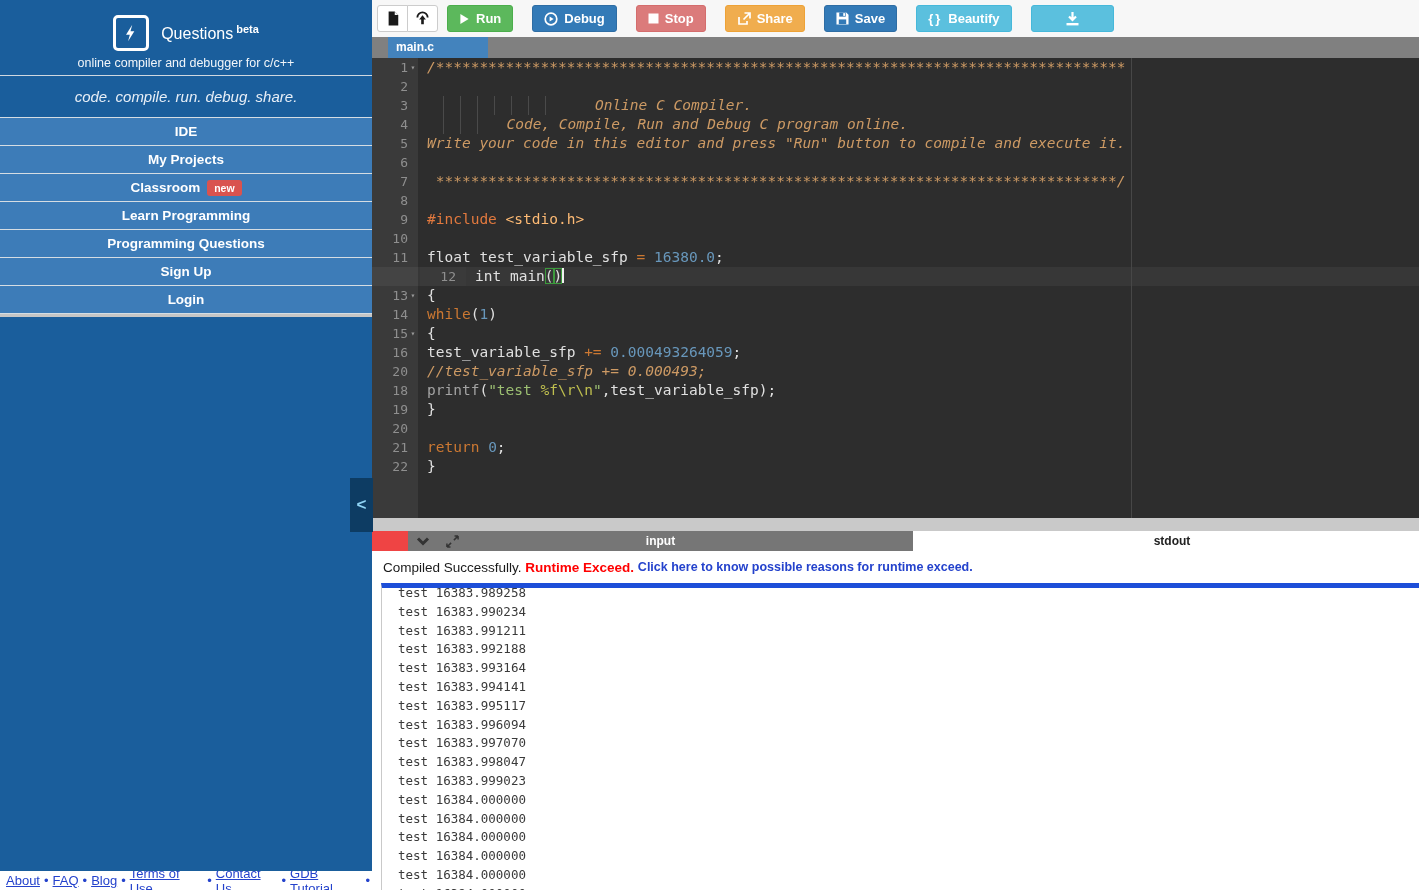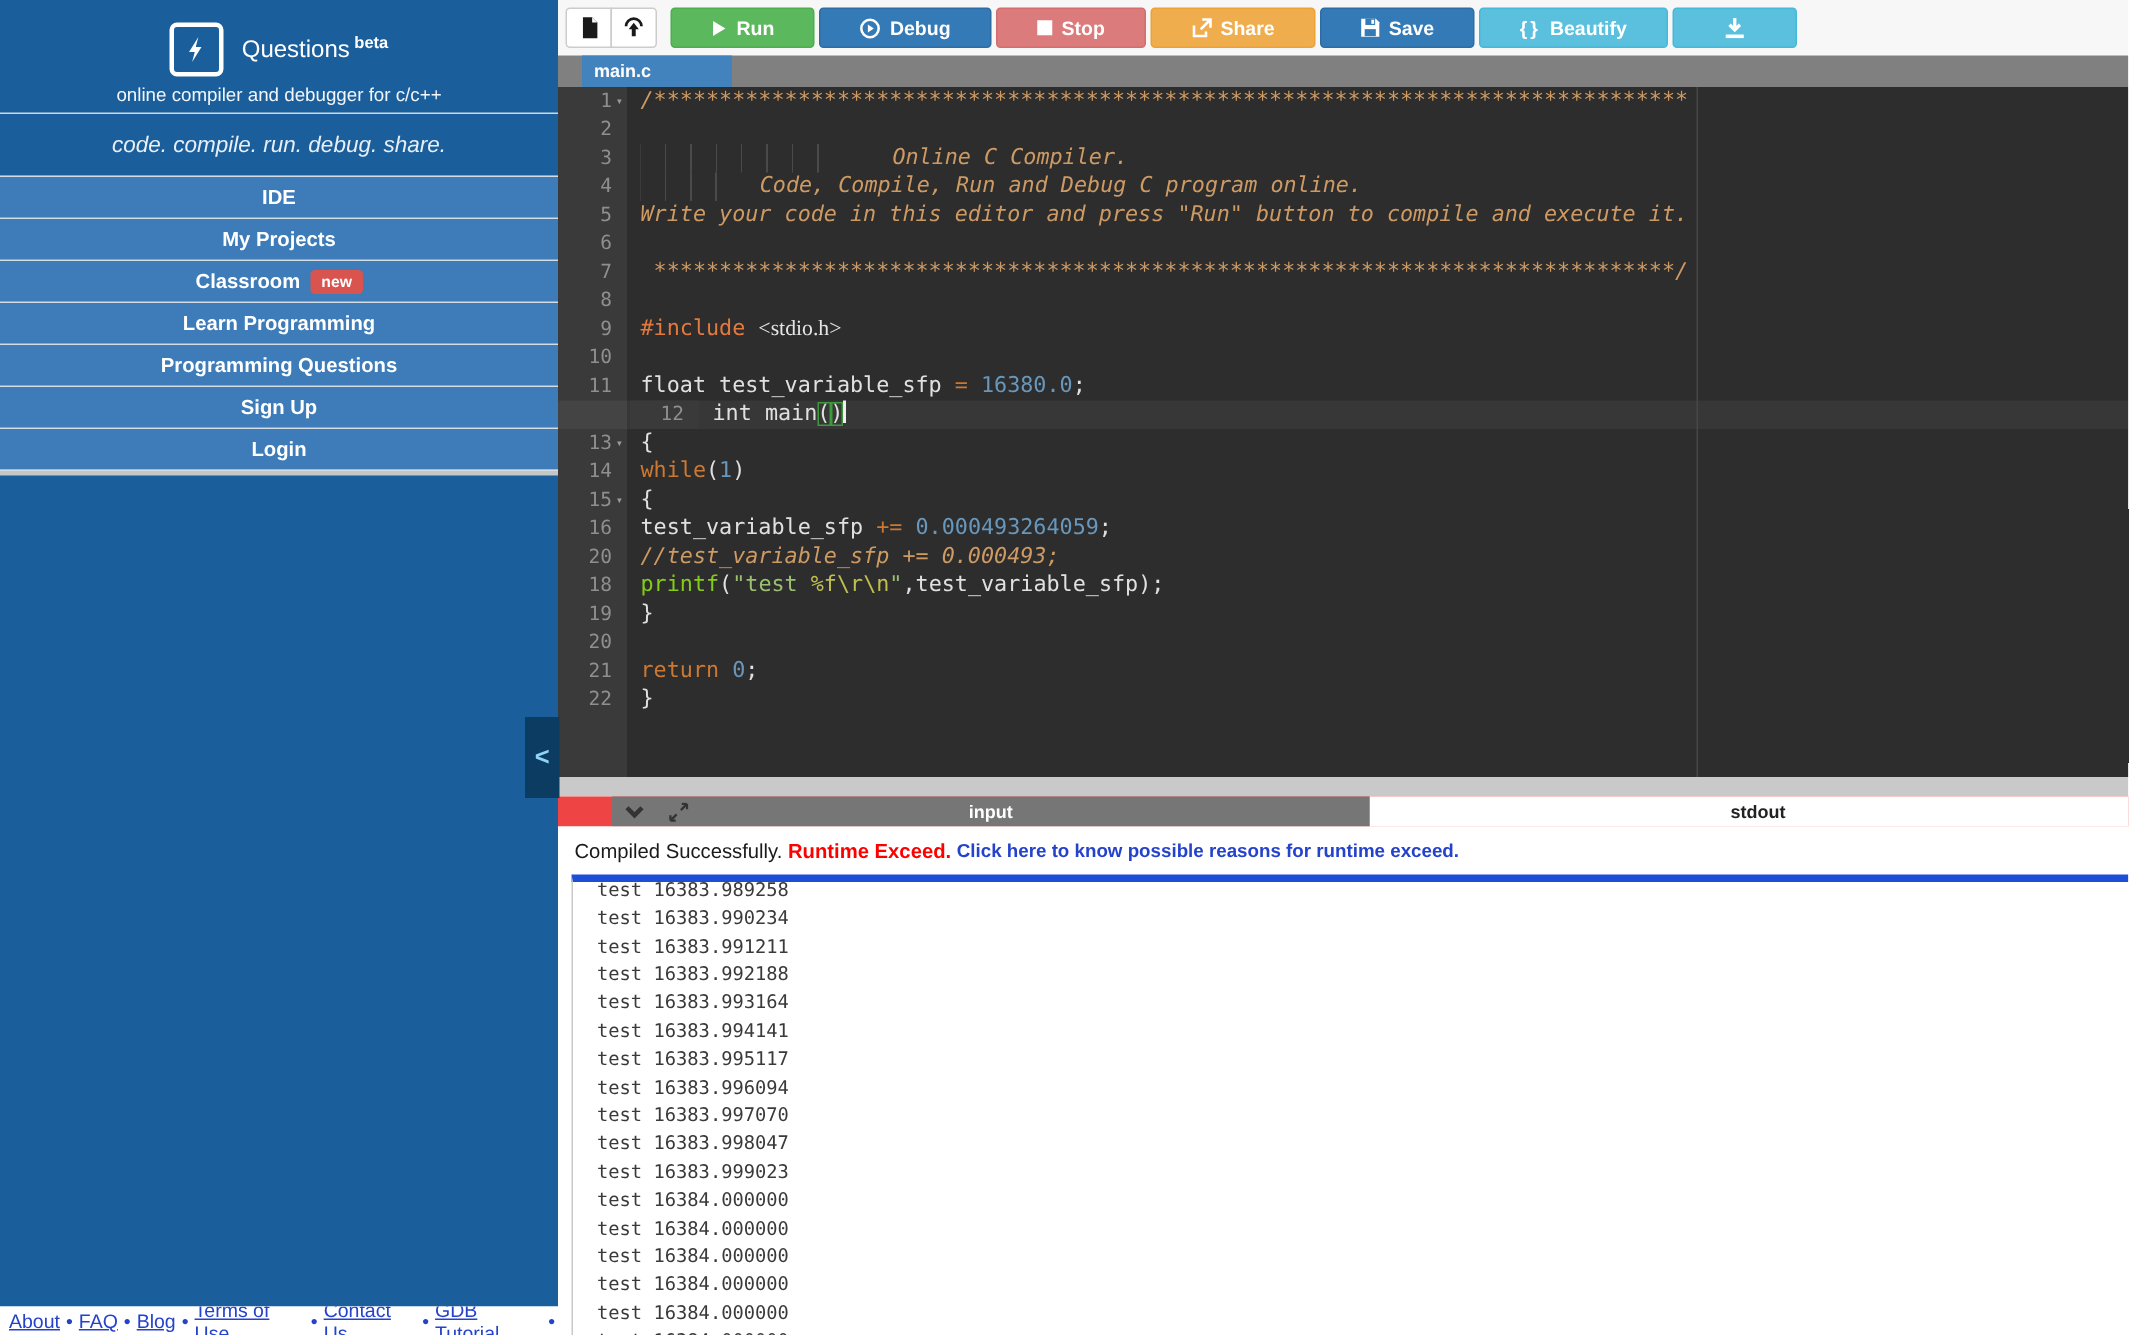--- a/index.html
+++ b/index.html
@@ -22,21 +22,21 @@
   .badge-new { background:#d9534f; color:#fff; font-size:10.5px; font-weight:bold; padding:2px 7px; border-radius:3px; margin-left:7px; }
   .menu-sep { height:4px; background:#c6c6c6; border-top:1px solid #d5dde3; }
 
   
   .handle { position:absolute; left:350px; top:478px; width:23px; height:54px; background:#0d3c63; z-index:6; display:flex; align-items:center; justify-content:center; cursor:pointer; }
   .handle span { color:#8fd4f5; font-size:17px; font-weight:bold; }
 
   
   .toolbar { position:absolute; left:372px; top:0; width:1047px; height:37px; background:#f7f7f7; display:flex; align-items:center; padding-left:5px; }
   .btn-group { display:flex; }
-  .tbtn { height:27px; border-radius:3px; border:1px solid transparent; color:#fff; font-weight:bold; font-size:13px; display:inline-flex; align-items:center; gap:6px; padding:0 26px; cursor:pointer; margin-right:3px; }
+  .tbtn { height:27px; border-radius:3px; border:1px solid transparent; color:#fff; font-weight:bold; font-size:13px; display:inline-flex; align-items:center; gap:6px; padding:0 11px; cursor:pointer; margin-right:19px; }
   .tbtn svg { display:block; }
   .white-btn { background:#fff; border-color:#cccccc; width:31px; justify-content:center; padding:0; margin-right:0; }
   .white-btn.first { border-radius:3px 0 0 3px; }
   .white-btn.last  { border-radius:0 3px 3px 0; margin-left:-1px; margin-right:9px; }
   .btn-run      { background:#5cb85c; border-color:#4cae4c; }
   .btn-debug    { background:#337ab7; border-color:#2e6da4; }
   .btn-stop     { background:#db7b7b; border-color:#d46d6d; }
   .btn-share    { background:#f0ad4e; border-color:#eea236; }
   .btn-save     { background:#337ab7; border-color:#2e6da4; }
   .btn-beautify { background:#5bc0de; border-color:#46b8da; }
@@ -54,23 +54,23 @@
   .ruler { position:absolute; left:759px; top:0; bottom:0; width:1px; background:#474747; }
   .code-line { position:relative; display:flex; height:19px; }
   .code-line.active { background:rgba(255,255,255,0.05);padding-left:48px; }
   .gut { width:46px; flex:none; display:flex; justify-content:flex-end; align-items:center; color:#8f8f8f; font-size:13px; background:#3a3a3a; }
   .gut .num { text-align:right; }
   .gut .fold { width:10px; font-size:8px; color:#9a9a9a; text-align:center; }
   .content { padding-left:9px; white-space:pre; }
   .tok-pl  { color:#e0e0e0; }
   .tok-cm  { color:#cd9a64; font-style:italic; }
   .tok-dir { color:#e2793e; }
-  .tok-inc { color:#e5e5e5;font-family:Liberation Serif, serif; }
+  .tok-inc { color:#fdba74; }
   .tok-kw  { color:#cc7832; }
-  .tok-fn  { color:#84cc16; }
+  .tok-fn  { color:#a3a3a3; }
   .tok-op  { color:#cc7832; }
   .tok-num { color:#6897bb; }
   .tok-str { color:#9cbf72; }
   .tok-esc { color:#bfbf4f; }
   .tok-br  { color:#e0e0e0; outline:1px solid #3c9a3c; outline-offset:-1px; }
   .cursor  { display:inline-block; width:2px; height:15px; background:#f0f0f0; vertical-align:-2px; }
   .guide   { display:inline-block; height:19px; vertical-align:top;
              background:repeating-linear-gradient(90deg, transparent 0 16px, #4a4a4a 16px 17px); }
 
   

